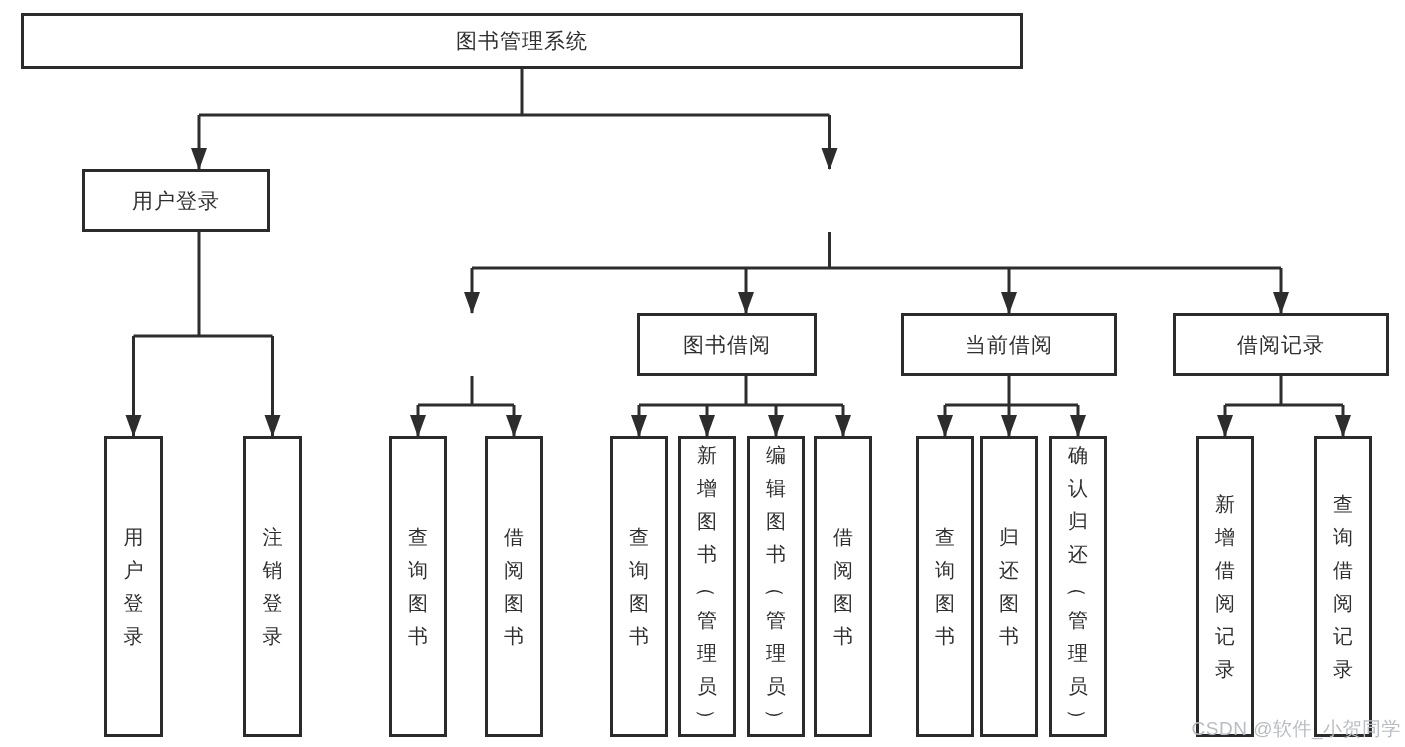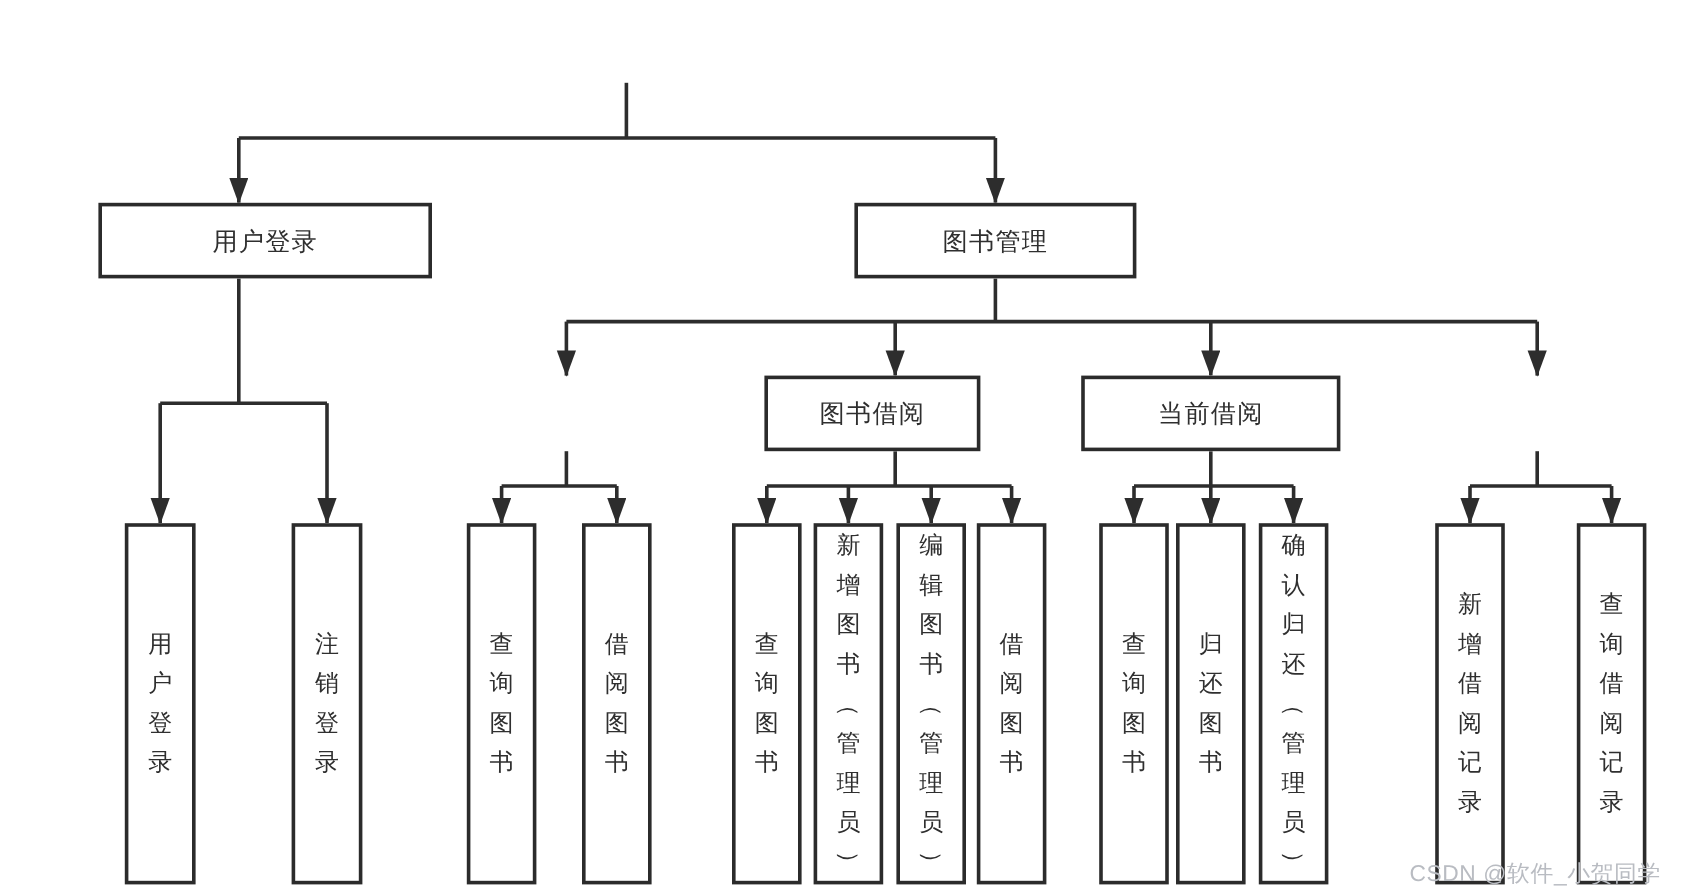--- a/index.html
+++ b/index.html
@@ -14,21 +14,21 @@
     display:flex;align-items:center;justify-content:center;
   }
   .hbox{font-size:21px;letter-spacing:1px;white-space:nowrap;}
   .vbox{
     flex-direction:column;gap:13px;font-size:20px;
     padding:2px 0;
   }
   .vbox span{display:block;line-height:1;}
   .vbox span.rot{transform:rotate(90deg);}
   .watermark{
-    position:absolute;top:718px;right:21px;z-index:5;
+    position:absolute;top:718px;right:4px;z-index:5;
     font-size:19px;line-height:1.2;color:#b9bcc2;
     letter-spacing:0.5px;white-space:nowrap;
   }
 </style>
 </head>
 <body>
 
 <div id="canvas">
 
   <svg class="connectors" width="1405" height="747" viewBox="0 0 1405 747">
@@ -74,26 +74,27 @@
       <path d="M1009,405 V436" marker-end="url(#arrow)"></path>
       <path d="M1078,405 V436" marker-end="url(#arrow)"></path>
 
       <path d="M1281,376 V405"></path>
       <path d="M1225,405 H1343"></path>
       <path d="M1225,405 V436" marker-end="url(#arrow)"></path>
       <path d="M1343,405 V436" marker-end="url(#arrow)"></path>
     </g>
   </svg>
 
+  <div class="box hbox" style="left:21px;top:13px;width:1002px;height:56px">图书管理系统</div>
 
-  <div class="box hbox" style="left:82px;top:169px;width:278px;height:63px">用户登录</div>
-  <div class="box hbox" style="left:712px;top:169px;width:235px;height:63px">图书管理</div>
+  <div class="box hbox" style="left:82px;top:169px;width:188px;height:63px">用户登录</div>
 
   <div class="box hbox" style="left:637px;top:313px;width:180px;height:63px">图书借阅</div>
   <div class="box hbox" style="left:901px;top:313px;width:216px;height:63px">当前借阅</div>
+  <div class="box hbox" style="left:1173px;top:313px;width:216px;height:63px">借阅记录</div>
 
   <div class="box vbox" style="left:104px;top:436px;width:59px;height:301px">
       <span>用</span>
       <span>户</span>
       <span>登</span>
       <span>录</span>
     </div>
   <div class="box vbox" style="left:243px;top:436px;width:59px;height:301px">
       <span>注</span>
       <span>销</span>

